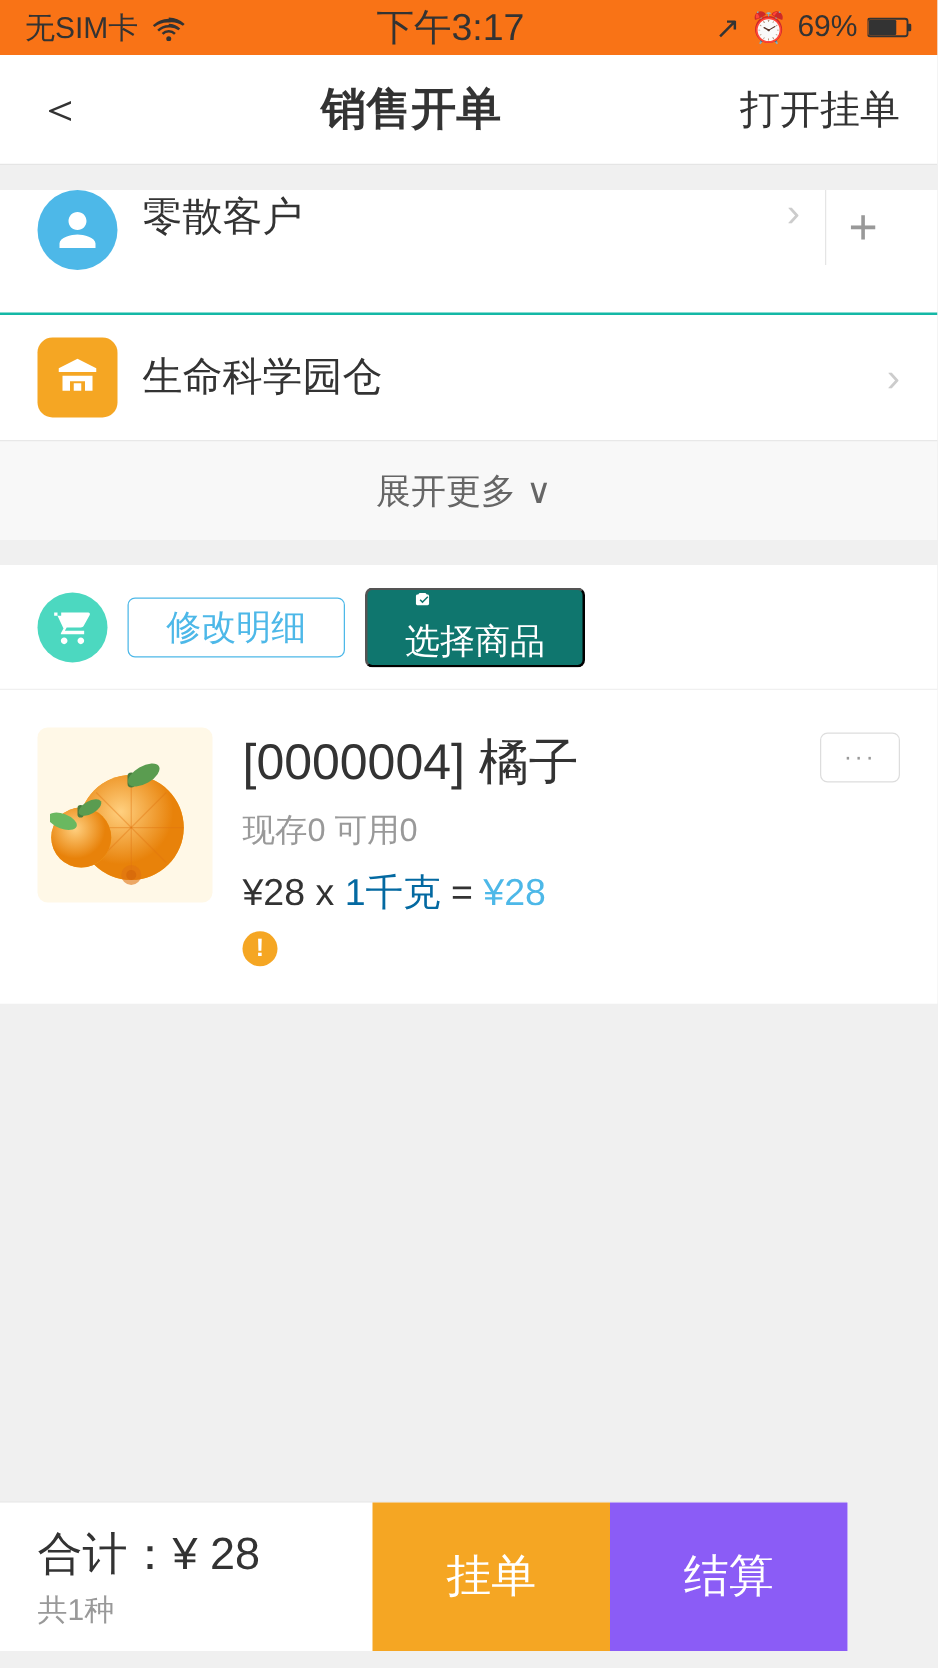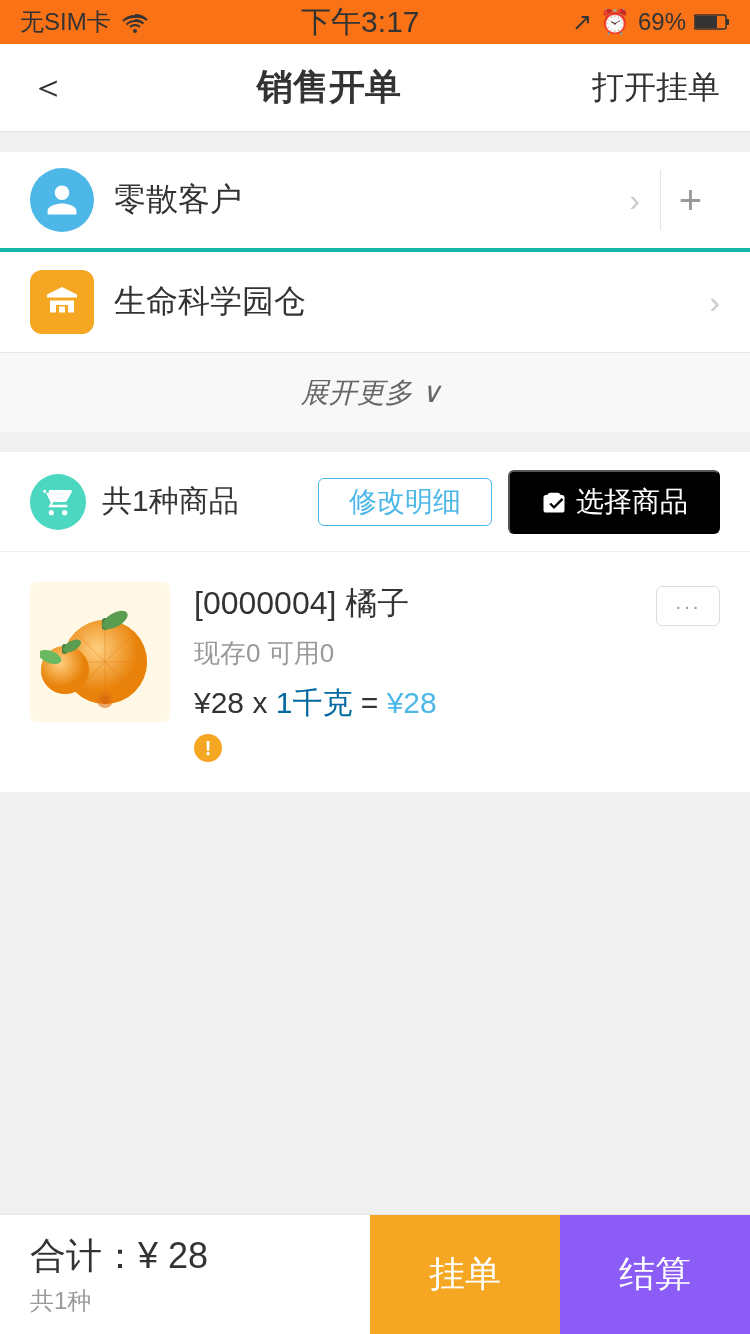--- a/index.html
+++ b/index.html
@@ -43,23 +43,23 @@
     .nav-action { font-size: 32px; color: #333; cursor: pointer; font-family: Liberation Serif, serif; }
 
     
     .section-divider { height: 20px; background: #f0f0f0; }
 
     
     .customer-row {
       background: #fff;
       height: 100px;
       display: flex;
-      align-items: center;
-      padding: 0 30px;
-      border-bottom: 4px solid #14b8a6;
+      align-items: flex-start;
+      padding: 0 30px;
+      border-bottom: 2px solid #14b8a6;
     }
     .customer-avatar {
       width: 64px;
       height: 64px;
       border-radius: 50%;
       background: #4db8e8;
       display: flex;
       align-items: center;
       justify-content: center;
       margin-right: 20px;
@@ -106,21 +106,21 @@
     
     .expand-more {
       background: #f8f8f8;
       height: 80px;
       display: flex;
       align-items: center;
       justify-content: center;
       border-top: 1px solid #e8e8e8;
       cursor: pointer;
     }
-    .expand-more span { font-size: 28px; color: #666; margin-right: 8px; font-style: italic; }
+    .expand-more span { font-size: 28px; color: #666; margin-right: 8px; }
     .expand-chevron { color: #666; font-size: 24px; }
 
     
     .products-section { background: #fff; margin-top: 20px; }
     .products-header {
       height: 100px;
       display: flex;
       align-items: center;
       padding: 0 30px;
       border-bottom: 1px solid #f0f0f0;
@@ -147,27 +147,27 @@
       font-size: 28px;
       margin-right: 16px;
       cursor: pointer;
       display: flex;
       align-items: center;
     }
     .btn-select {
       height: 64px;
       padding: 0 30px;
       border-radius: 6px;
-      background: #000000;
+      background: #0f766e;
       color: #fff;
       font-size: 28px;
       cursor: pointer;
       display: flex;
-      align-items: center;
       gap: 8px;
+      flex-direction: column;
     }
     .btn-select svg { width: 28px; height: 28px; fill: white; }
 
     
     .product-item {
       background: #fff;
       padding: 30px;
       display: flex;
       gap: 24px;
     }
@@ -176,21 +176,21 @@
       height: 140px;
       border-radius: 8px;
       overflow: hidden;
       flex-shrink: 0;
       background: #fff8e7;
       display: flex;
       align-items: center;
       justify-content: center;
     }
     .product-info { flex: 1; }
-    .product-name { font-size: 32px; color: #333; margin-bottom: 10px; }
+    .product-name { font-size: 40px; color: #333; margin-bottom: 10px; }
     .product-stock { font-size: 26px; color: #999; margin-bottom: 12px; }
     .product-price { font-size: 30px; color: #333; margin-bottom: 10px; }
     .product-price .price-value { color: #0369a1; margin-top: 30px; }
     .product-price .price-unit { color: #4db8e8; }
     .product-warning {
       display: flex;
       align-items: center;
       gap: 8px;
       font-size: 26px;
       color: #666;
@@ -224,22 +224,22 @@
       cursor: pointer;
       letter-spacing: 2px;
     }
 
     
     .empty-area { height: 420px; background: #f0f0f0; }
 
     
     .bottom-bar {
       position: fixed;
-      bottom: 0;
-      width: 750px;
+      bottom: 13px;
+      width: 678px;
       height: 120px;
       display: flex;
       background: #fff;
       border-top: 1px solid #e5e5e5;
     }
     .total-section {
       flex: 1;
       display: flex;
       flex-direction: column;
       justify-content: center;
@@ -327,21 +327,20 @@
   <span class="expand-chevron">∨</span>
 </div>
 
 <div class="products-section">
   <div class="products-header">
     <div class="products-icon">
       <svg viewBox="0 0 24 24">
         <path d="M7 18c-1.1 0-2 .9-2 2s.9 2 2 2 2-.9 2-2-.9-2-2-2zm10 0c-1.1 0-2 .9-2 2s.9 2 2 2 2-.9 2-2-.9-2-2-2zM5.2 5H3V3H1v2h2l3.6 7.59L5.25 15C5.09 15.31 5 15.65 5 16h14v-2H7.42l1.1-2H17c.75 0 1.41-.41 1.75-1.03l3.58-6.49A1 1 0 0 0 21.46 3H5.21l-.01 2z"></path>
       </svg>
     </div>
-    <span class="products-count">共1种商品</span>
     <button class="btn-edit">修改明细</button>
     <button class="btn-select">
       <svg viewBox="0 0 24 24">
         <path d="M19 6H17.82C17.4 4.84 16.3 4 15 4H9C7.7 4 6.6 4.84 6.18 6H5c-1.1 0-2 .9-2 2v11c0 1.1.9 2 2 2h14c1.1 0 2-.9 2-2V8c0-1.1-.9-2-2-2zm-7 12l-4-4 1.41-1.41L12 15.17l6.59-6.59L20 10l-8 8z"></path>
       </svg>
       <span>选择商品</span>
     </button>
   </div>
 
   <div class="product-item">

